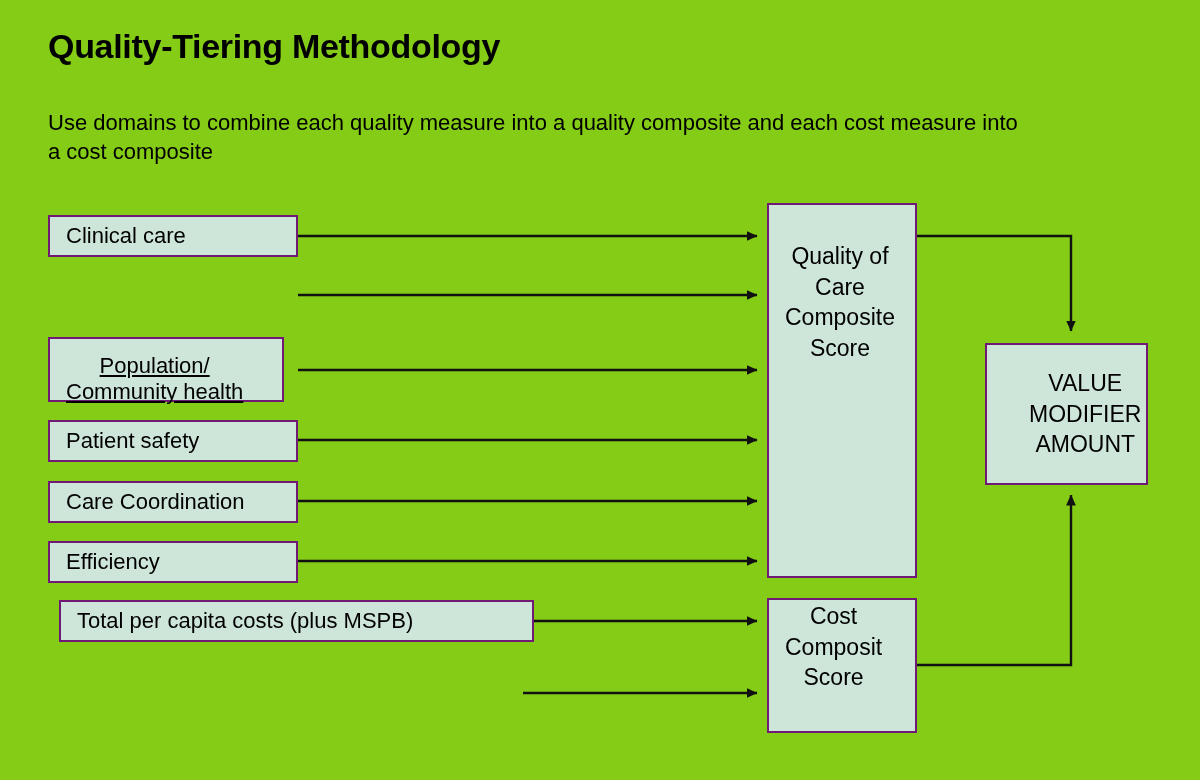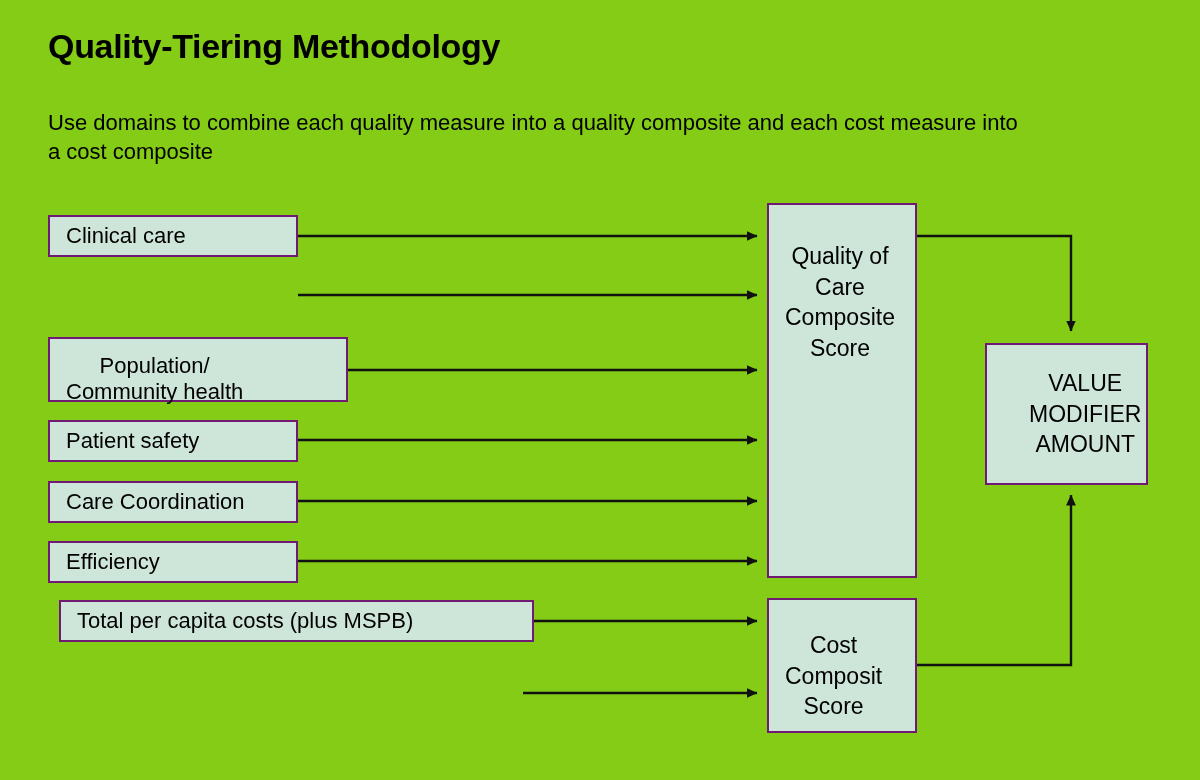--- a/index.html
+++ b/index.html
@@ -115,21 +115,21 @@
         <path d="M917,236 L1071,236 L1071,331" marker-end="url(#arrowDown)"></path>
         <path d="M917,665 L1071,665 L1071,495" marker-end="url(#arrowDown)"></path>
       </g>
     </svg>
 
     <div class="node" style="left:48px; top:215px; width:250px; height:42px;">
       <span class="node-label">Clinical care</span>
     </div>
 
 
-    <div class="node align-top" style="left:48px; top:337px; width:300px; height:65px;">
+    <div class="node align-top" style="left:48px; top:337px; width:236px; height:65px;text-decoration:underline;">
       <span class="node-label">Population/
 Community health</span>
     </div>
 
     <div class="node" style="left:48px; top:420px; width:250px; height:42px;padding-left:16px;">
       <span class="node-label">Patient safety</span>
     </div>
 
     <div class="node" style="left:48px; top:481px; width:250px; height:42px;">
       <span class="node-label">Care Coordination</span>
@@ -144,21 +144,21 @@
     </div>
 
 
     <div class="node composite align-top" style="left:767px; top:203px; width:150px; height:375px; padding-top:36px;">
       <span class="node-label">Quality of
 Care
 Composite
 Score</span>
     </div>
 
-    <div class="node composite align-top" style="left:767px; top:598px; width:150px; height:135px; padding-top:30px;">
+    <div class="node composite align-top" style="left:767px; top:598px; width:150px; height:135px; padding-top:1px;">
       <span class="node-label">Cost
 Composit
 Score</span>
     </div>
 
     <div class="node composite" style="left:985px; top:343px; width:163px; height:142px; padding-left:42px;">
       <span class="node-label">VALUE
 MODIFIER
 AMOUNT</span>
     </div>

